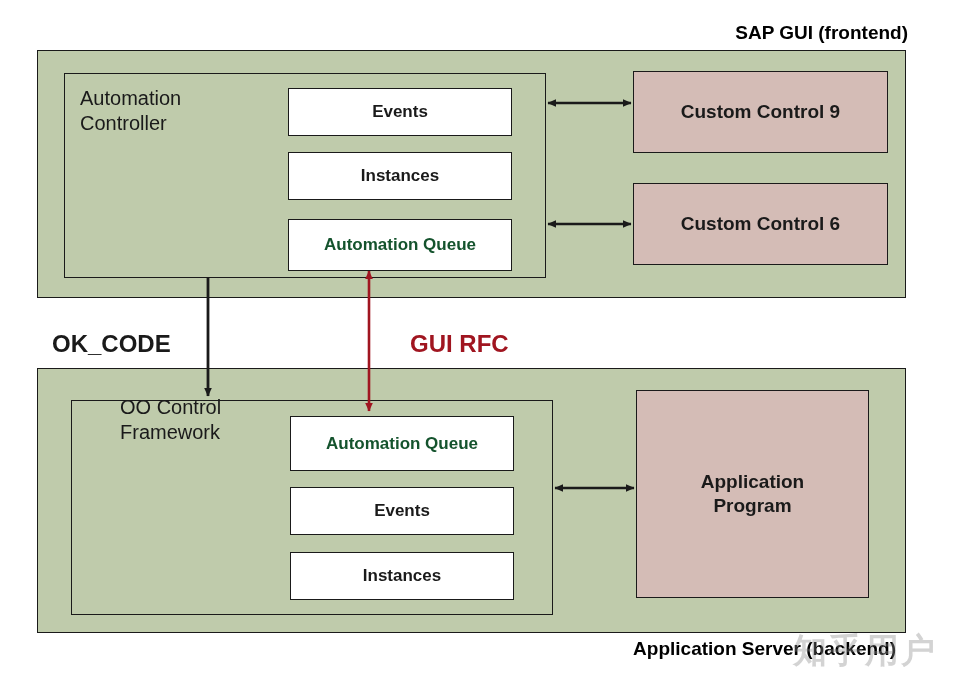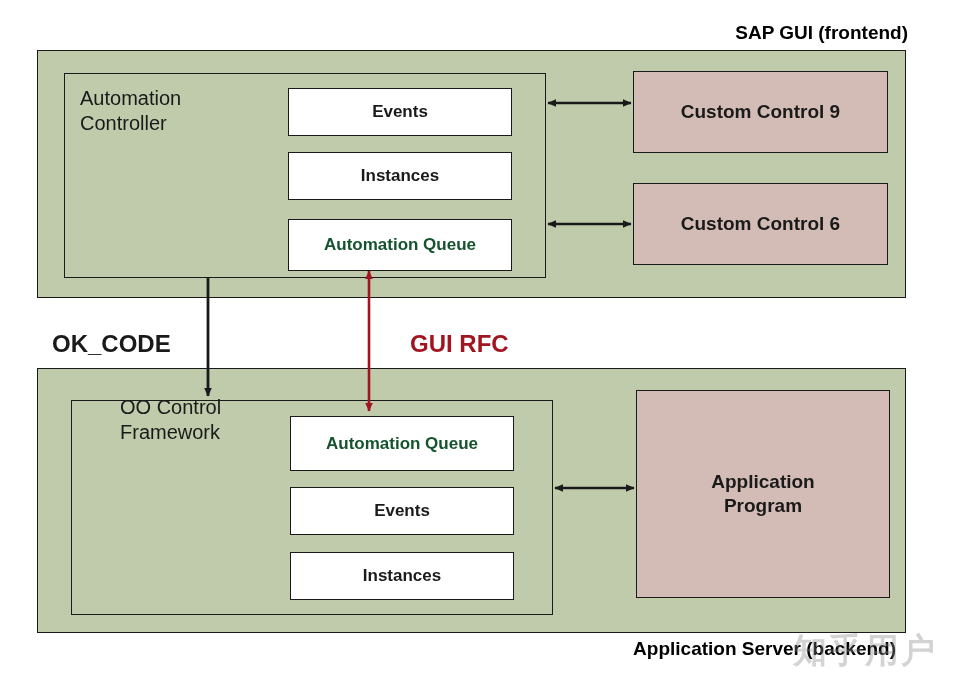--- a/index.html
+++ b/index.html
@@ -94,21 +94,21 @@
     justify-content: center;
     text-align: center;
     font-size: 19px;
     font-weight: bold;
     color: #1a1a1a;
     white-space: pre-line;
     line-height: 1.25;
   }
   #mb-custom-control-1 { left: 633px; top: 71px;  width: 255px; height: 82px; }
   #mb-custom-control-2 { left: 633px; top: 183px; width: 255px; height: 82px; }
-  #mb-application-program { left: 636px; top: 390px; width: 254px; height: 208px; }
+  #mb-application-program { left: 636px; top: 390px; width: 233px; height: 208px; }
 
   
   .band-label {
     position: absolute;
     font-size: 24px;
     font-weight: bold;
     white-space: nowrap;
   }
   #label-ok-code { left: 52px; top: 330px; color: #1a1a1a; }
   #label-gui-rfc { left: 410px; top: 330px; color: #a01520; }

